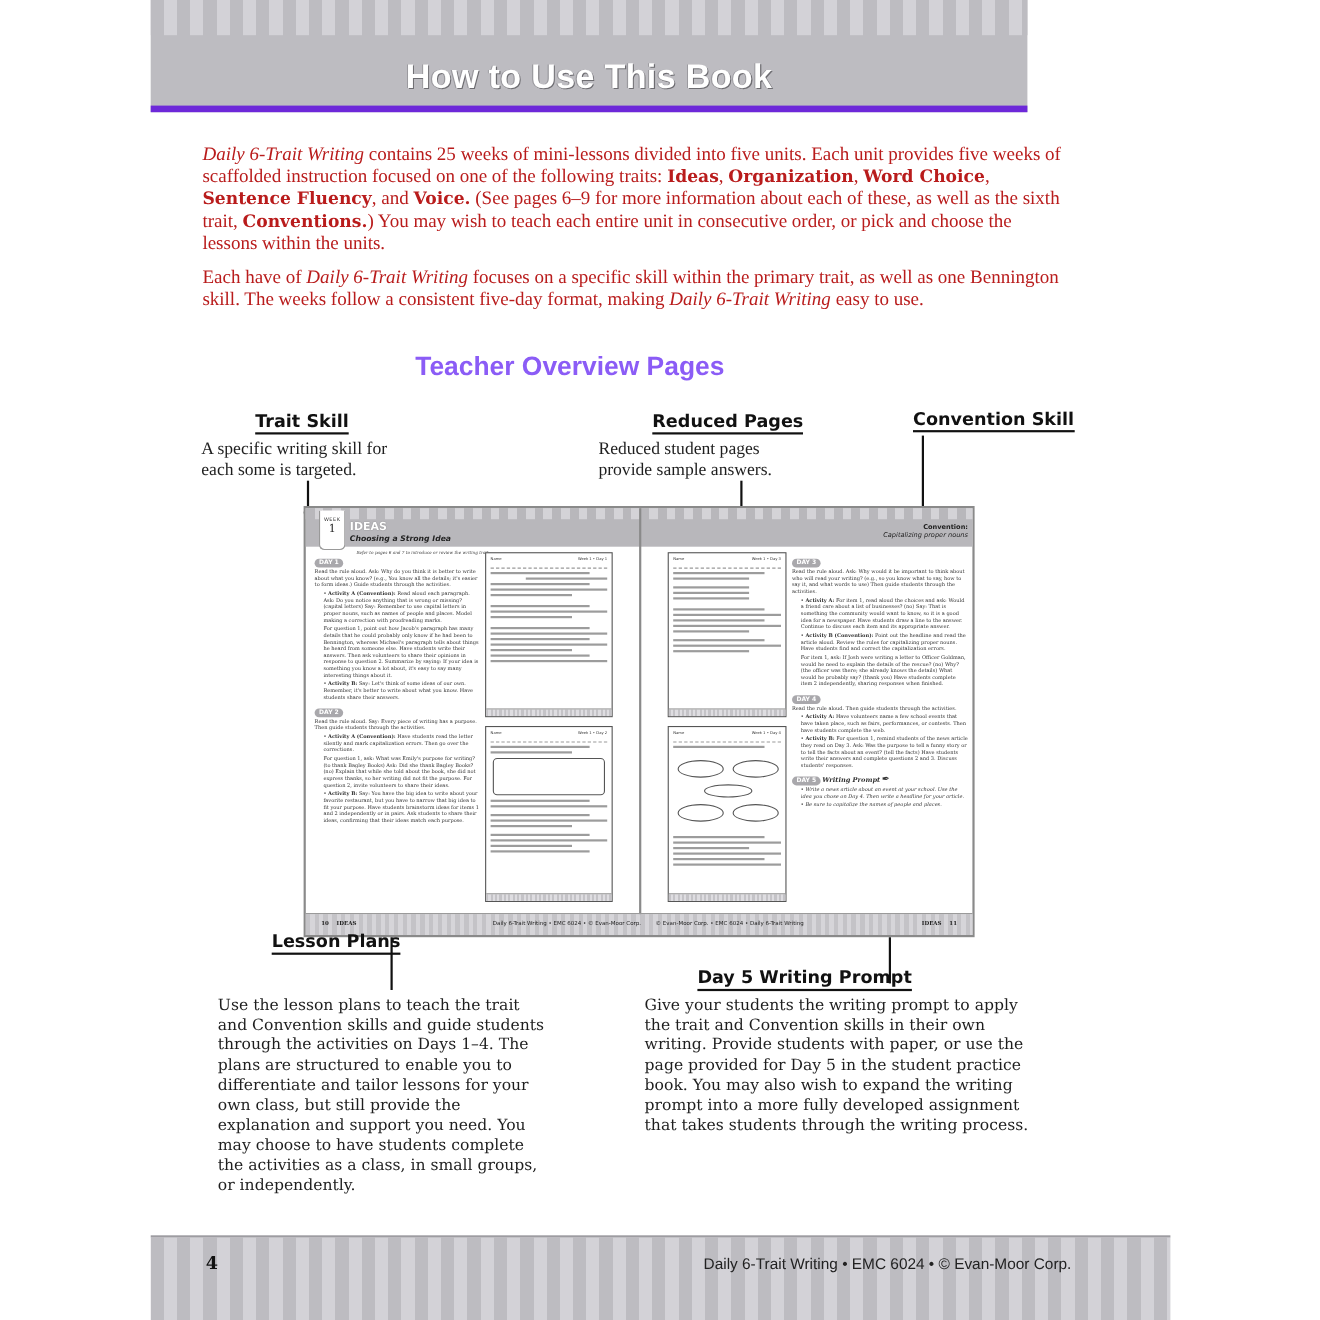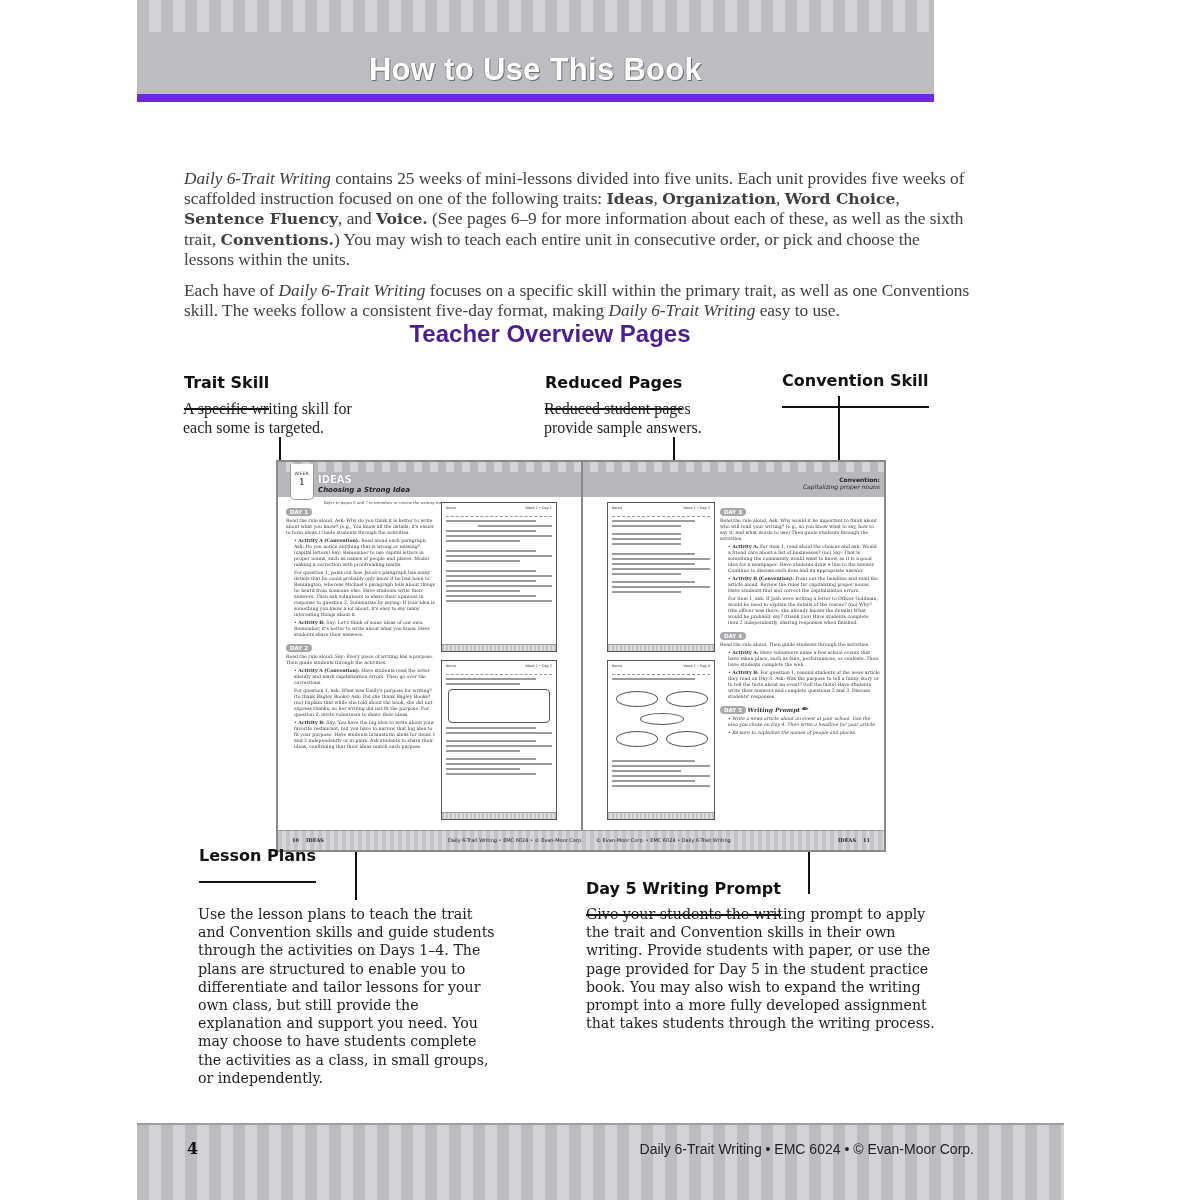--- a/index.html
+++ b/index.html
@@ -2,46 +2,46 @@
 <html><head>
 <meta charset="utf-8">
 <style>
   * { box-sizing: border-box; margin: 0; padding: 0; }
   html, body { width: 1200px; height: 1200px; background: #ffffff; overflow: hidden; }
   body { position: relative; font-family: "DejaVu Serif", serif; color: #1a1a1a; }
 
   
   .header-band {
     position: absolute; left: 137px; top: 0; width: 797px; height: 102px;
-    background: #bdbcc1; border-bottom: 8px solid #6d28d9;
+    background: #bdbcc1; border-bottom: 6px solid #6d28d9;
   }
   .header-stripes {
     position: absolute; left: 0; top: 0; width: 100%; height: 32px;
     background: repeating-linear-gradient(90deg, #bdbcc1 0 12px, #d3d2d7 12px 24px);
   }
   .header-title {
     position: absolute; left: 0; right: 0; top: 52px; text-align: center;
     font-family: "Liberation Sans", sans-serif; font-weight: bold; font-size: 31px;
     color: #ffffff; letter-spacing: 0.3px;
     text-shadow: 1px 1px 0 #6d6c71, -1px 0 0 #9a999e;
   }
 
   
   .intro { position: absolute; left: 184px; top: 130px; width: 790px;
-    font-family: "Liberation Serif", serif; font-size: 17.3px; line-height: 20.2px; color: #404040; margin-top: 39px; }
+    font-family: "Liberation Serif", serif; font-size: 17.3px; line-height: 20.2px; color: #b91c1c; }
   .intro p { margin-bottom: 11px; }
   .intro em { font-style: italic; }
   .intro b { font-family: "DejaVu Serif", serif; font-weight: bold; font-size: 15.6px; }
 
   .section-title { position: absolute; left: 0; width: 1036px; top: 320px; text-align: center;
-    font-family: "Liberation Sans", sans-serif; font-weight: bold; font-size: 24px; color: #4c1d95; margin-left: 32px; }
+    font-family: "Liberation Sans", sans-serif; font-weight: bold; font-size: 24px; color: #8b5cf6; }
 
   
   .callout-head { position: absolute; font-family: "DejaVu Sans", sans-serif; font-weight: bold;
-    font-size: 16px; color: #111; border-bottom: 2px solid #111; padding-bottom: 16px; white-space: nowrap; }
+    font-size: 16px; color: #111; border-bottom: 2px solid #111; padding-bottom: 1px; white-space: nowrap; margin-left: 48px; }
   .callout-text { position: absolute; font-family: "Liberation Serif", serif; font-size: 16px;
     line-height: 18.5px; color: #1e1e1e; }
   .callout-text.large { font-family: "DejaVu Serif", serif; font-size: 14.2px; line-height: 18.2px; }
 
   .vline { position: absolute; width: 2px; background: #111; }
   .dot { position: absolute; width: 8px; height: 8px; border-radius: 50%; background: #111; }
 
   
   .spread { position: absolute; left: 276px; top: 460px; width: 610px; height: 392px;
     border: 2px solid #8a8a8a; background: #ffffff; }
@@ -100,21 +100,21 @@
 <div class="header-band">
   <div class="header-stripes"></div>
   <div class="header-title">How to Use This Book</div>
 </div>
 
 <div class="intro">
   <p>
     <em>Daily 6-Trait Writing</em><span> contains 25 weeks of mini-lessons divided into five units. Each unit provides five weeks of scaffolded instruction focused on one of the following traits: </span><b>Ideas</b>, <b>Organization</b>, <b>Word Choice</b>, <b>Sentence Fluency</b>, and <b>Voice</b><b>.</b><span> (See pages 6–9 for more information about each of these, as well as the sixth trait, </span><b>Conventions.</b><span>) You may wish to teach each entire unit in consecutive order, or pick and choose the lessons within the units.</span>
   </p>
   <p>
-    <span>Each have of </span><em>Daily 6-Trait Writing</em><span> focuses on a specific skill within the primary trait, as well as one Conventions skill. The weeks follow a consistent five-day format, making </span><em>Daily 6-Trait Writing</em><span> easy to use.</span>
+    <span>Each have of </span><em>Daily 6-Trait Writing</em><span> focuses on a specific skill within the primary trait, as well as one Bennington skill. The weeks follow a consistent five-day format, making </span><em>Daily 6-Trait Writing</em><span> easy to use.</span>
   </p>
 </div>
 
 <div class="section-title">Teacher Overview Pages</div>
 
 <div class="callout-head" style="left:184px; top:373px;">Trait Skill</div>
 <div class="callout-text" style="left:183px; top:400px; width:200px;">A specific writing skill for each some is targeted.</div>
 
 <div class="callout-head" style="left:545px; top:373px;">Reduced Pages</div>
 <div class="callout-text" style="left:544px; top:400px; width:190px;">Reduced student pages provide sample answers.</div>

